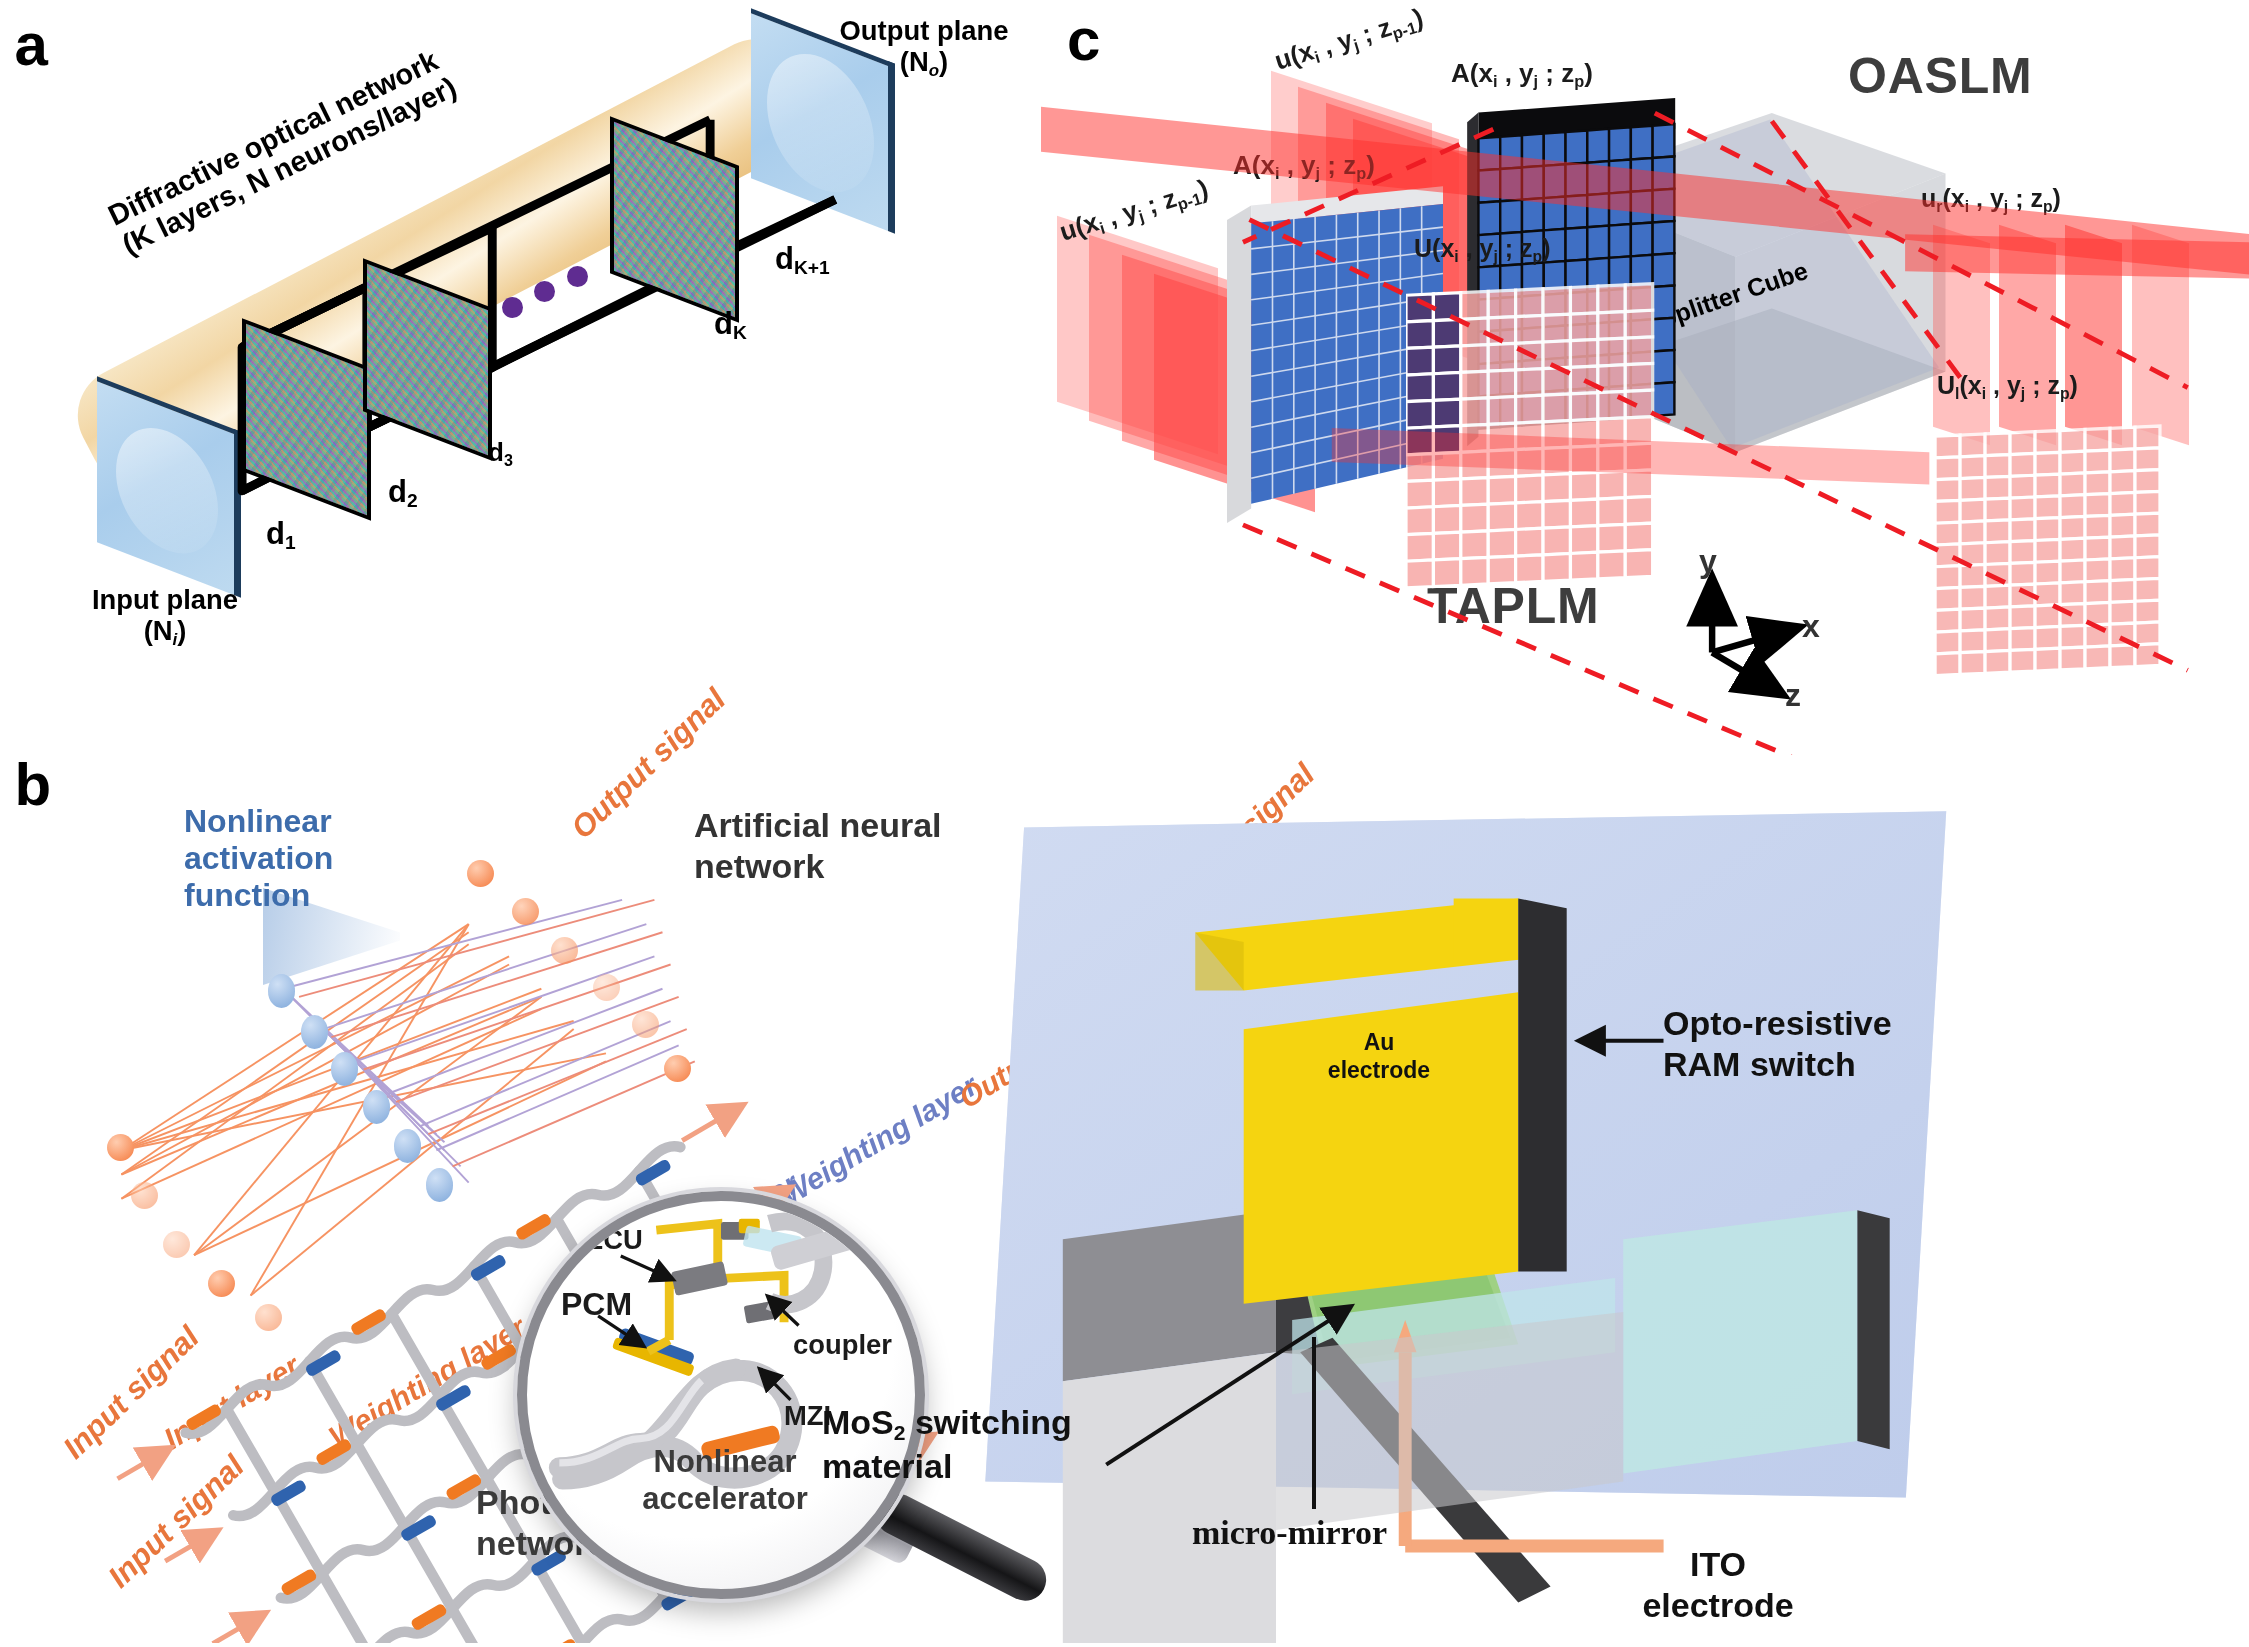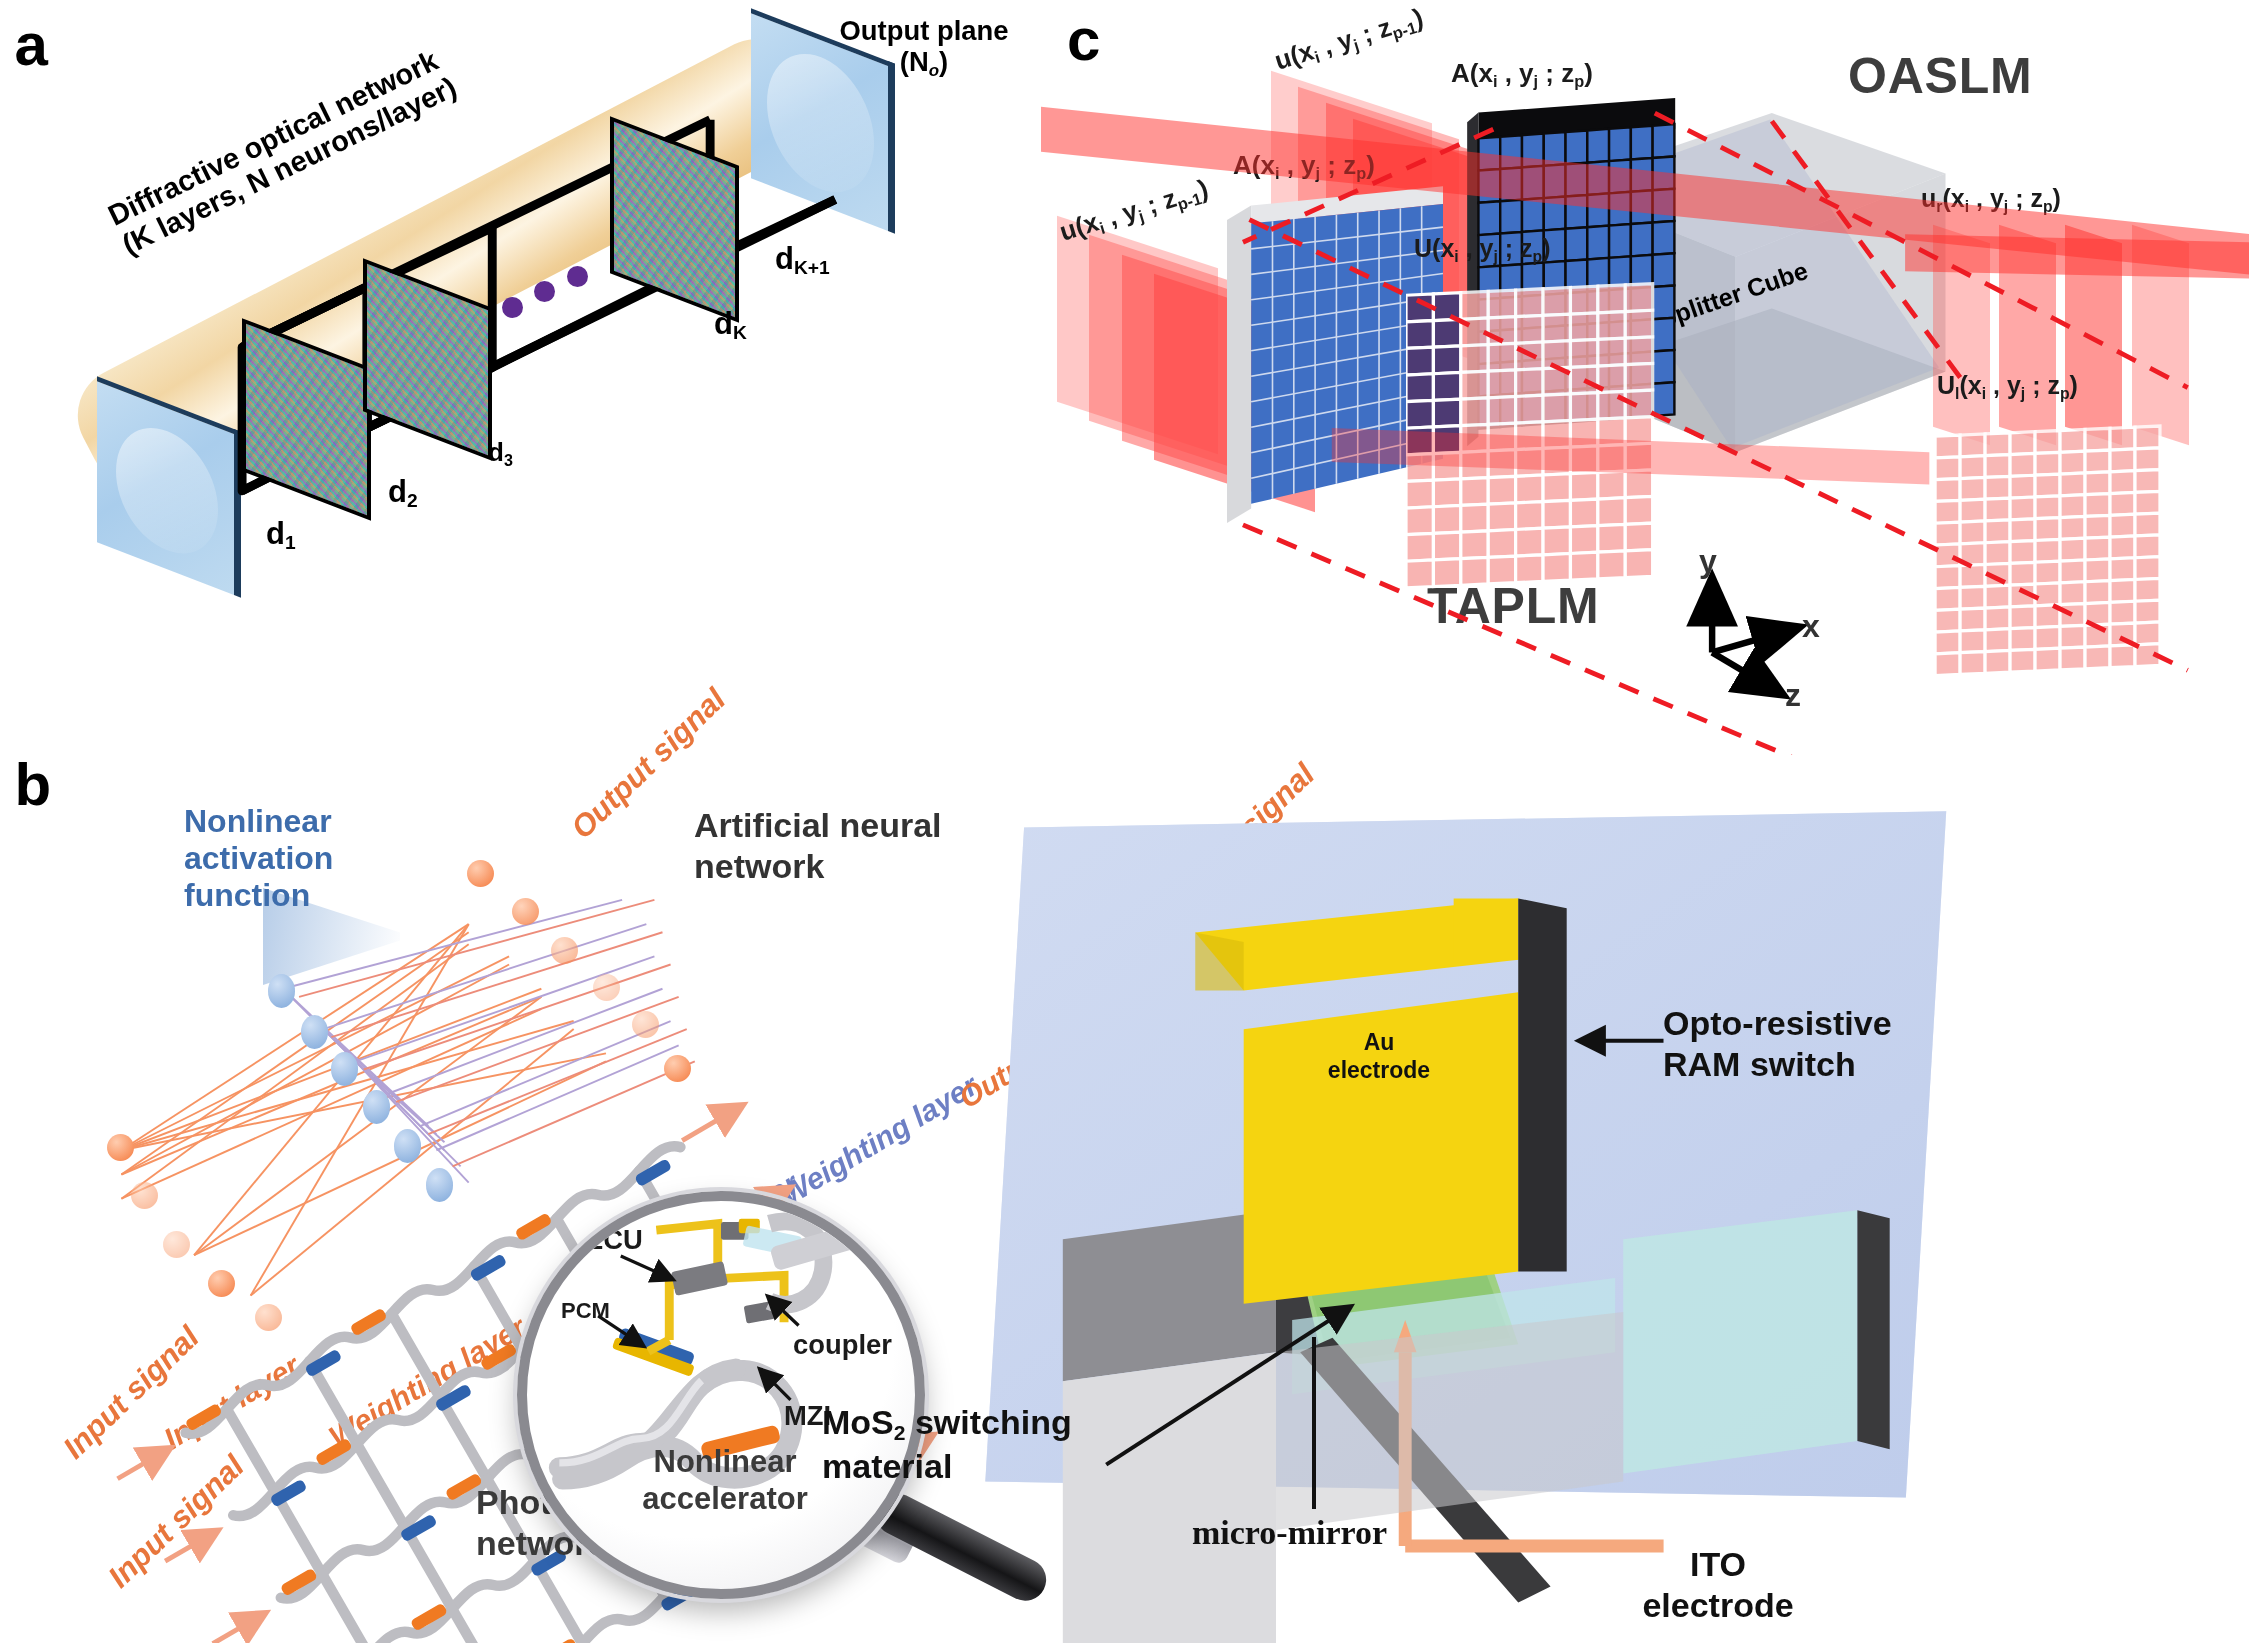--- a/index.html
+++ b/index.html
@@ -81,20 +81,26 @@
 
 <div id="figure">
 
   <div id="panelA">
 
     <div class="panel-letter" style="left:14.5px;top:14.5px;">a</div>
 
     <div class="beam" id="beamTube"></div>
 
     <div class="plate" id="inPlate"></div>
+    <div class="lbl ctr" style="left:32px;top:585px;font-size:27.4px;width:266px;">
+      <span>Input plane</span><br>
+      <span>
+        <span>(N</span><span class="sub ital">i</span><span>)</span>
+      </span>
+    </div>
 
     <div class="plate" id="outPlate"></div>
     <div class="lbl ctr" style="left:807px;top:16px;font-size:27.4px;width:234px;">
       <span>Output plane</span><br>
       <span>
         <span>(N</span><span class="sub ital">o</span><span>)</span>
       </span>
     </div>
 
     <svg width="1041" height="751" style="position:absolute;left:0;top:0;" viewBox="0 0 1290 930">
@@ -790,21 +796,21 @@
         <rect x="268" y="130" width="36" height="22" rx="3" fill="#6f6f74" transform="rotate(-10 268 130)"></rect>
 
         <g fill="none" stroke="#c6c6cb" stroke-width="22">
           <path d="M300,28 C342,16 372,44 366,86 C360,122 326,136 300,124"></path>
         </g>
 
         <rect x="300" y="58" width="190" height="30" rx="8" fill="#cfcfd4" transform="rotate(-16 300 58)"></rect>
       </svg>
 
       <div class="lbl" style="left:58px;top:24px;font-size:27.4px;color:#1b1b1b;">ECU</div>
-      <div class="lbl" style="left:34px;top:98px;font-size:22px;color:#1b1b1b;">PCM</div>
+      <div class="lbl" style="left:34px;top:86px;font-size:32px;color:#1b1b1b;">PCM</div>
       <div class="lbl" style="left:266px;top:129px;font-size:27.4px;color:#1b1b1b;">coupler</div>
       <div class="lbl" style="left:257px;top:200px;font-size:27.4px;color:#1b1b1b;">MZI</div>
       <div class="lbl ctr" style="left:97px;top:242px;width:202px;font-size:31px;color:#3a3a3a;line-height:1.2;">
         <span>Nonlinear</span><br>
         <span>accelerator</span>
       </div>
 
       <svg width="388" height="388" style="position:absolute;left:0;top:0;pointer-events:none;" viewBox="0 0 480 480">
         <defs>
             <marker id="am" markerWidth="9" markerHeight="9" refX="6" refY="4" orient="auto">

